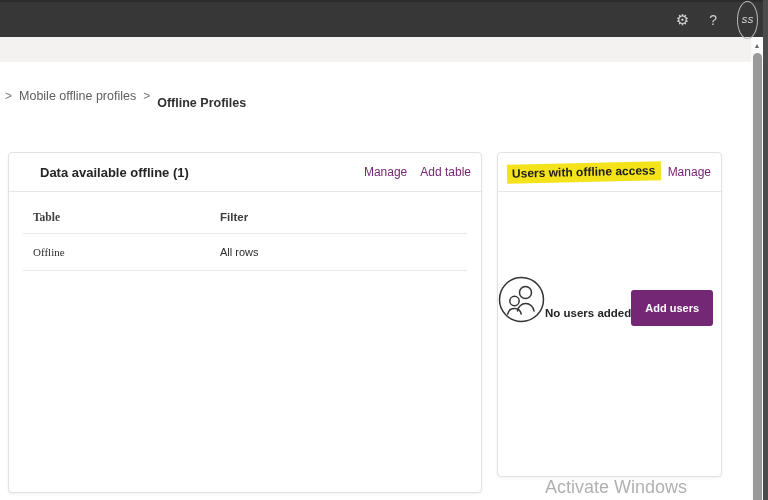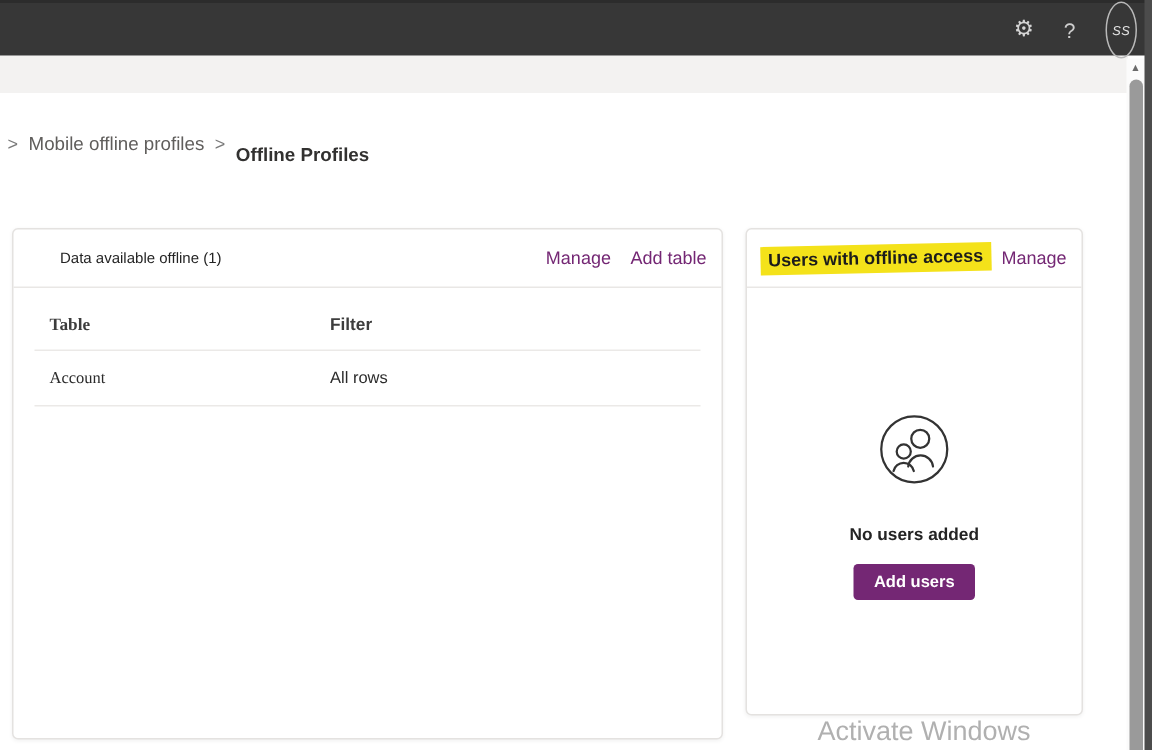--- a/index.html
+++ b/index.html
@@ -54,21 +54,21 @@
     box-shadow:0 1px 3px rgba(0,0,0,0.06);
   }
   .card-left  { left:8px;   top:152px; width:474px; height:341px; }
   .card-right { left:497px; top:152px; width:225px; height:325px; }
 
   .card-header {
     height:39px; display:flex; align-items:center;
     justify-content:space-between; padding:0 10px 0 14px;
     border-bottom:1px solid #e9e7e5;
   }
-  .card-title { font-size:10px; font-weight:normal; color:#242424;padding-left:17px; }
+  .card-title { font-size:13px; font-weight:bold; color:#242424;padding-left:17px; }
   .header-links { display:flex; gap:13px; }
   .link { font-size:12px; color:#742774; cursor:pointer; white-space:nowrap; }
 
   .hl-title {
     display:inline-block; background:#f4e21a;
     padding:2px 6px 3px 5px; margin-left:-5px;
     transform:rotate(-1.3deg);
     font-size:12px; font-weight:bold; color:#1c1c1c;
   }
 
@@ -82,26 +82,26 @@
   .trow {
     display:flex; padding:12px 10px;
     border-bottom:1px solid #ebe9e7;
     font-size:11px; color:#2b2b2b; cursor:pointer;
   }
   .col-table { width:187px; flex:0 0 187px;font-family:Liberation Serif, serif; }
   .col-filter { flex:1; }
 
   
   .empty-state {
-    display:flex; flex-direction:column; align-items:center;
+    display:flex; flex-direction:row; align-items:center;
     padding-top:84px;
   }
   .empty-msg { margin-top:23px; font-size:11.5px; font-weight:bold; color:#242424; }
   .btn-primary {
-    margin-top:13px; height:24px; padding:0 14px;
+    margin-top:13px; height:36px; padding:0 14px;
     background:#742774; color:#ffffff;
     border:none; border-radius:3px;
     font-size:11px; font-weight:bold;
     font-family:"Liberation Sans", sans-serif;
     cursor:pointer;
   }
 
   
   .watermark {
     position:absolute; left:545px; top:477px;
@@ -154,21 +154,21 @@
       <span class="link">Manage</span>
       <span class="link">Add table</span>
     </span>
   </div>
   <div class="table-wrap">
     <div class="thead">
       <span class="col-table">Table</span>
       <span class="col-filter">Filter</span>
     </div>
     <div class="trow">
-      <span class="col-table">Account</span>
+      <span class="col-table">Offline</span>
       <span class="col-filter">All rows</span>
     </div>
   </div>
 </div>
 
 <div class="card card-right">
   <div class="card-header">
     <span class="hl-title">Users with offline access</span>
     <span class="link">Manage</span>
   </div>

